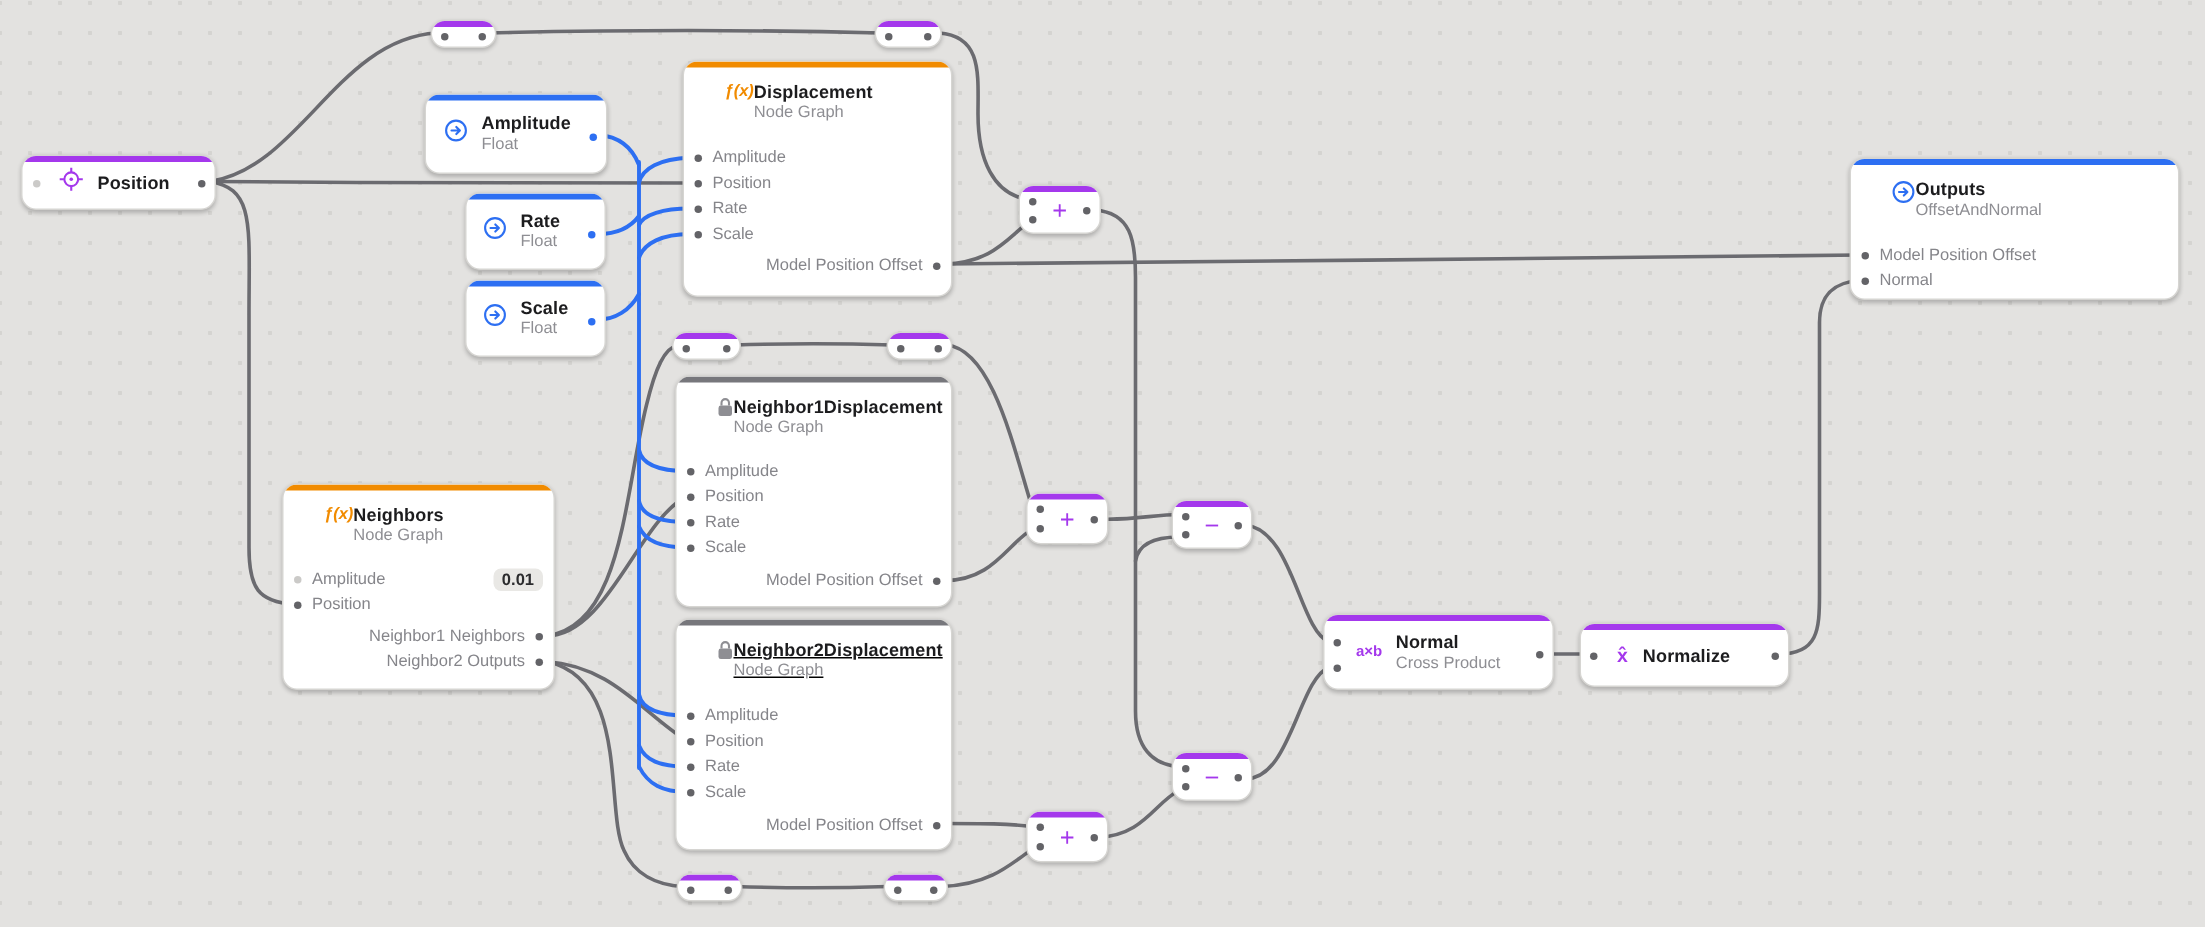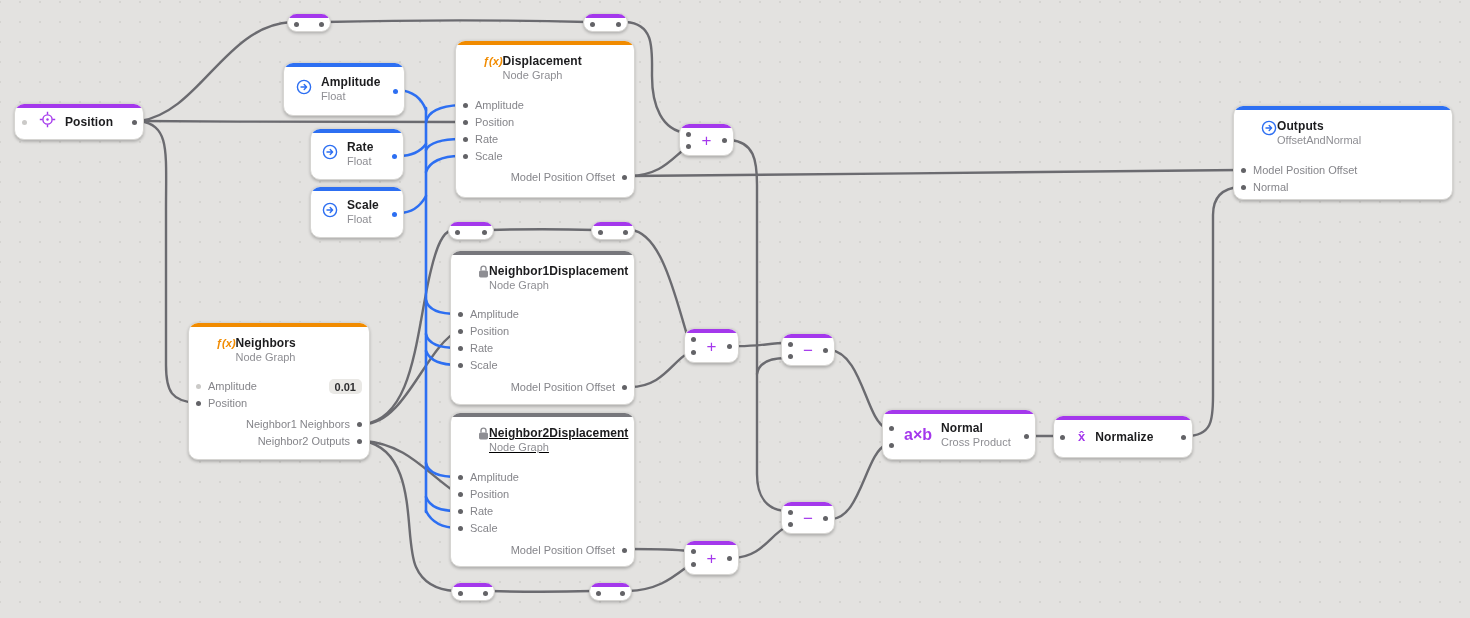--- a/index.html
+++ b/index.html
@@ -33,21 +33,21 @@
   .row.out{justify-content:flex-end;}
   .dot{width:5px;height:5px;border-radius:50%;background:#636367;flex:0 0 auto;}
   .dot.faint{background:#cbcac8;}
   .pdot{position:absolute;width:5px;height:5px;border-radius:50%;background:#636367;z-index:3;}
   .pdot.faint{background:#cbcac8;}
   .pdot.blue{background:#2d6ff2;}
   .badge{background:#e9e8e5;border-radius:5px;padding:1.5px 6px;font-size:11px;font-weight:600;color:#2c2c2e;line-height:12px;}
   .opsym{position:absolute;inset:0;display:flex;align-items:center;justify-content:center;
          color:#a438ec;font-size:17px;font-weight:500;padding-top:2px;}
   .fxico{font-size:11px;font-weight:700;color:#f18b00;font-style:italic;letter-spacing:0;}
-  .crossico{font-size:16px;font-weight:700;color:#a438ec;font-style:normal;}
+  .crossico{font-size:10px;font-weight:700;color:#a438ec;font-style:normal;}
   .hatico{font-size:13px;font-weight:700;color:#a438ec;}
   .pill{border-radius:9.5px;}
 </style>
 </head>
 <body>
 
 <div id="canvas">
 
   <svg class="wires" width="1470" height="618">
 

